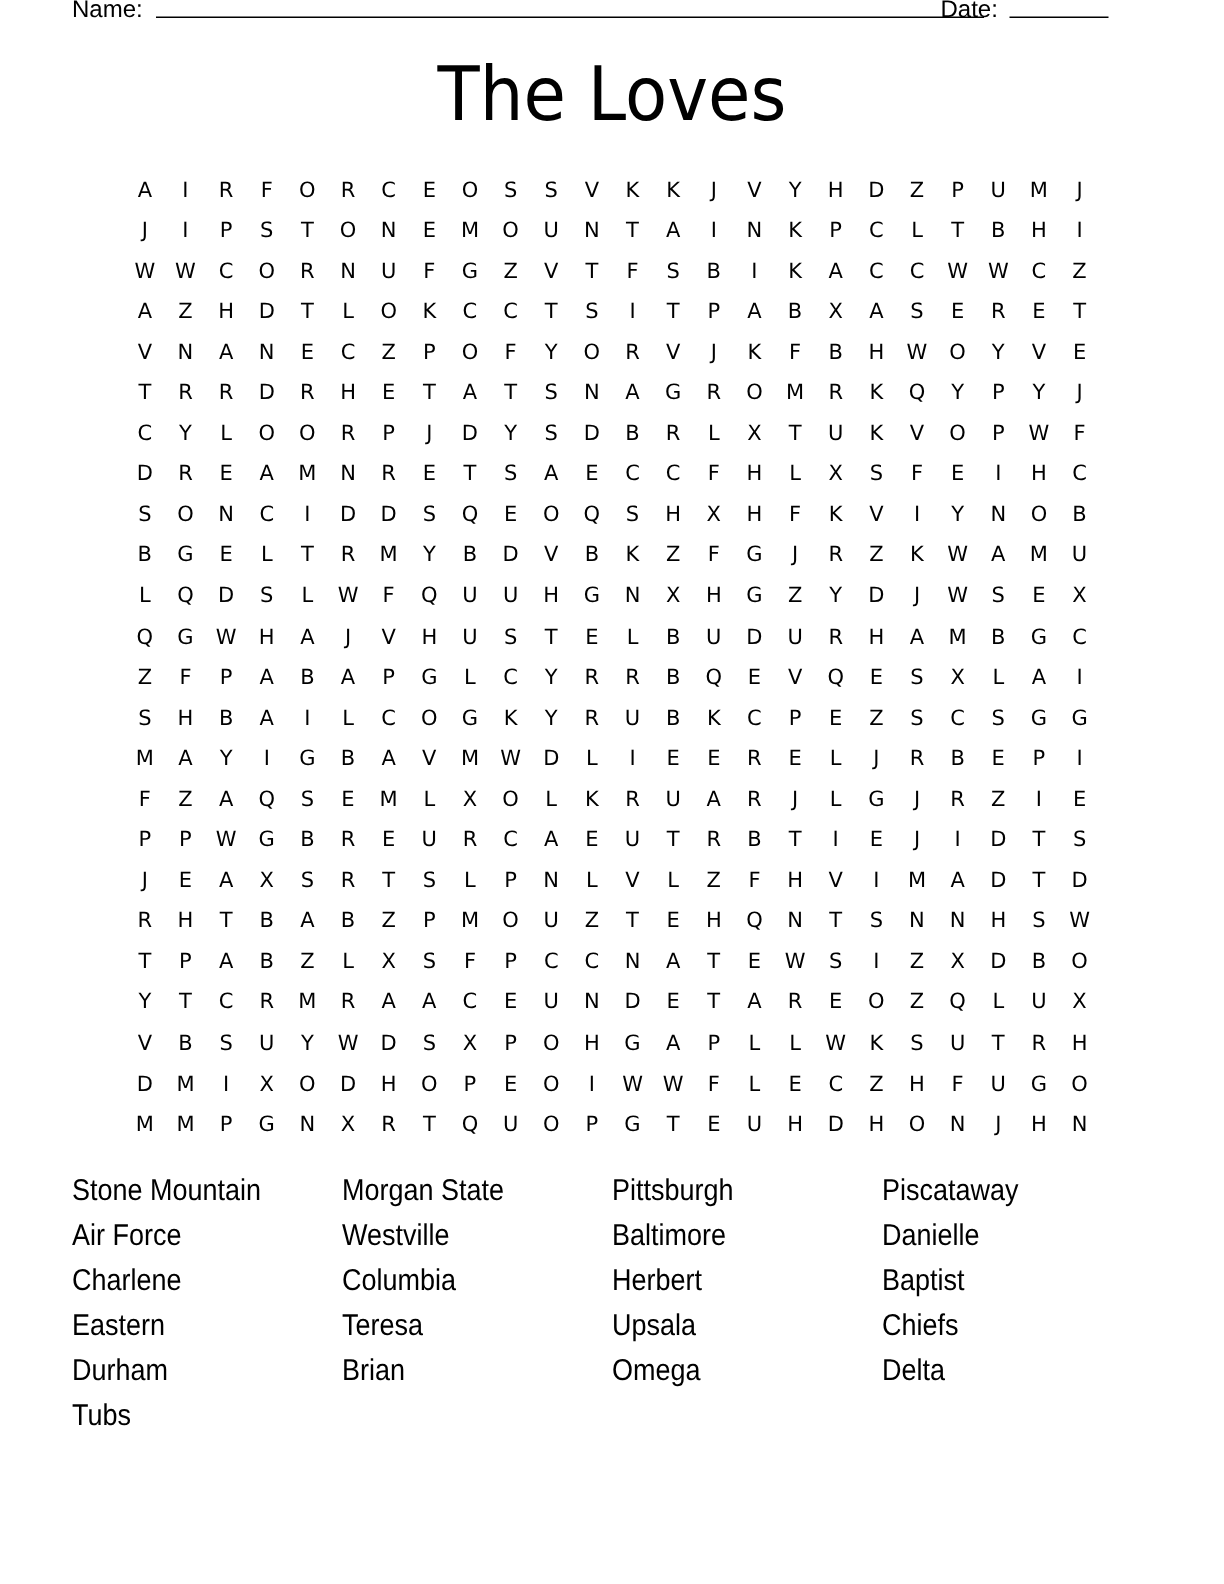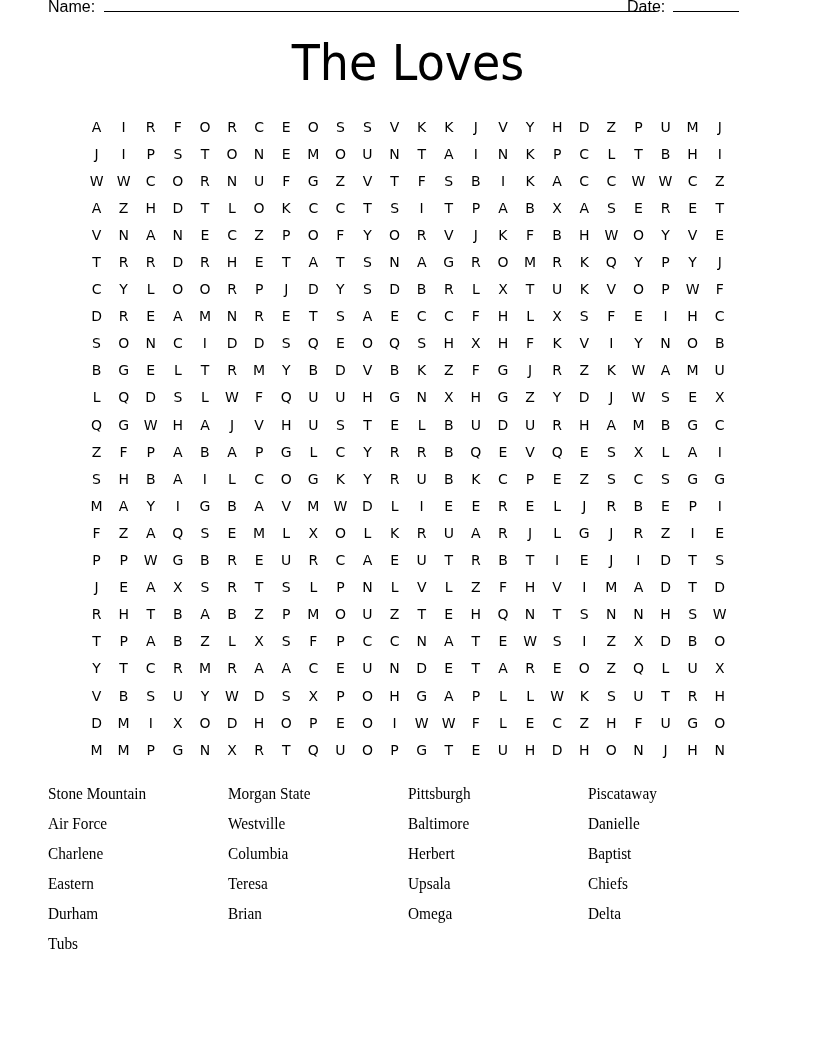--- a/index.html
+++ b/index.html
@@ -21,21 +21,21 @@
     .grid {
       position: absolute; top: 113px; left: 83px;
       display: grid; grid-template-columns: repeat(24, 27.1px); grid-auto-rows: 27.1px;
       font-family: "DejaVu Sans", sans-serif; font-size: 14px;
     }
     .grid .cell { display: flex; align-items: center; justify-content: center; }
     .words {
       position: absolute; top: 779px; left: 48px; width: 720px;
       display: grid; grid-template-columns: 180px 180px 180px 180px; grid-auto-rows: 30px;
       grid-auto-flow: row;
-      font-family: Liberation Serif, serif; font-size: 17px; line-height: 30px;
+      font-family: Liberation Sans, sans-serif; font-size: 20px; line-height: 30px;
     }
     .words .word { white-space: nowrap; transform: scaleX(0.9); transform-origin: left center; }
   </style>
 </head>
 <body>
 
 <div class="header-line">
   <span class="name-label">Name:</span>
   <span class="name-blank"></span>
   <span class="date-label">Date:</span>

